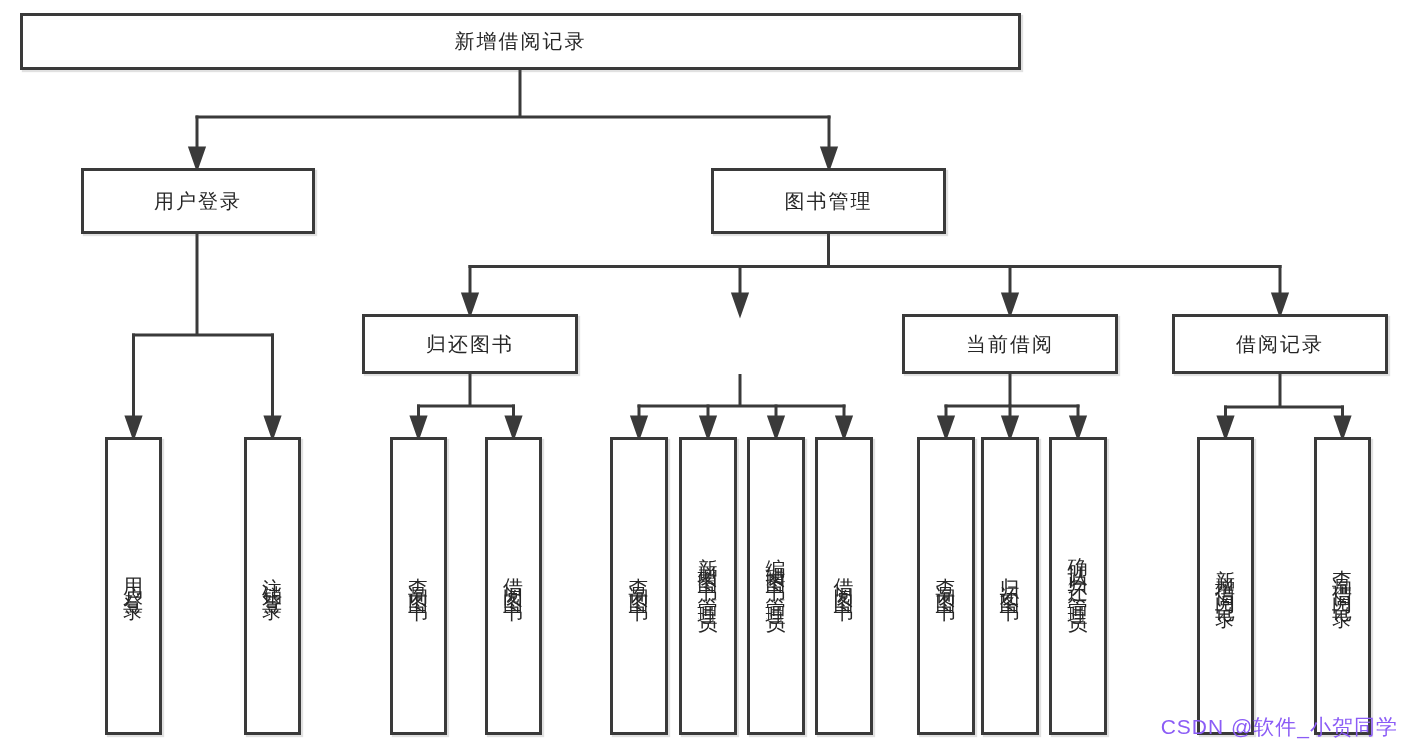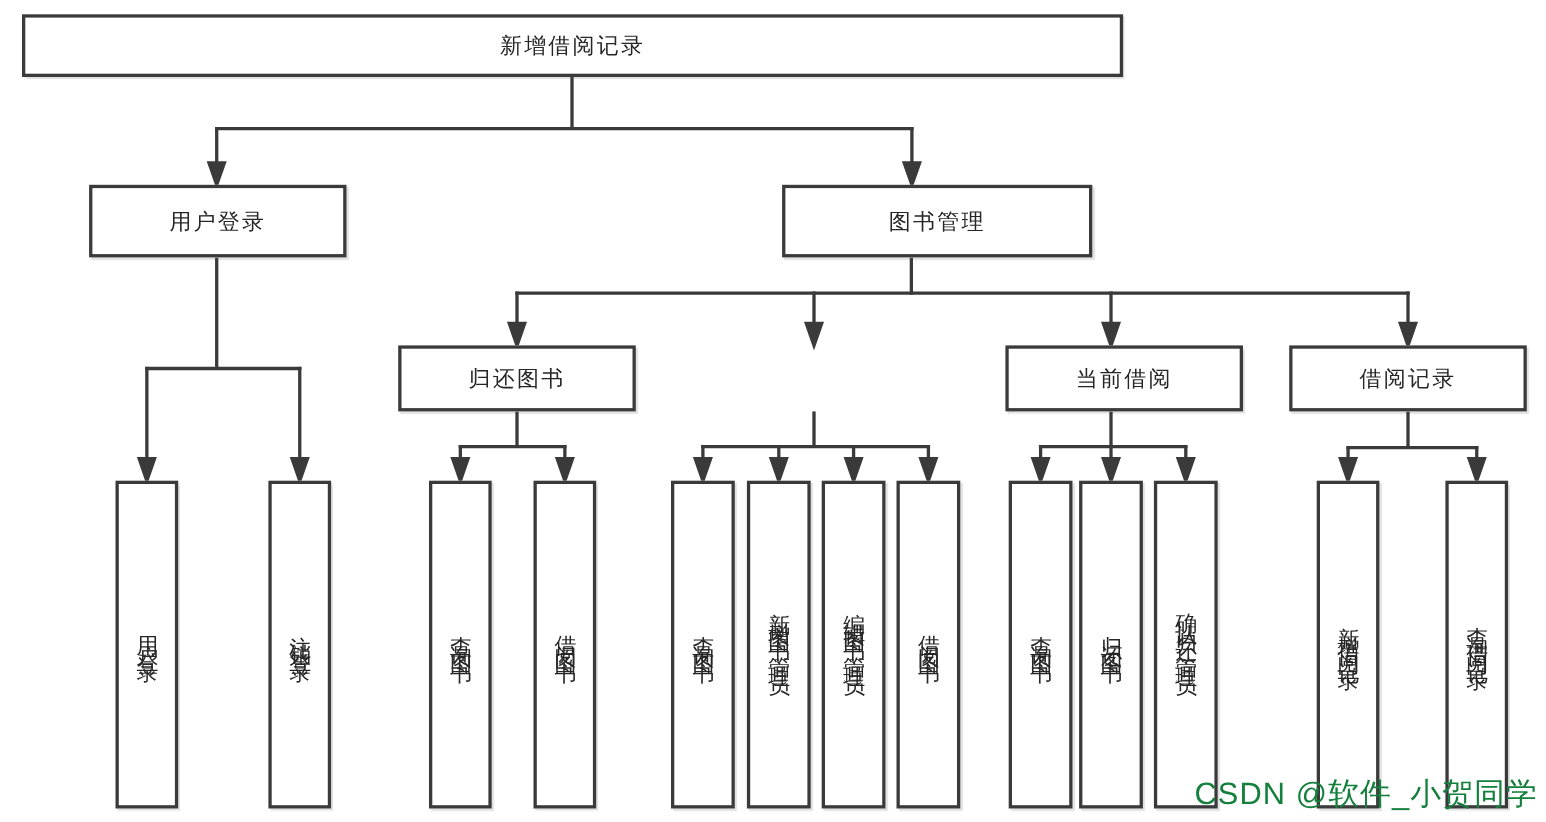--- a/index.html
+++ b/index.html
@@ -26,25 +26,25 @@
     align-items: center;
     justify-content: center;
     box-shadow: 2px 2px 1px rgba(90,90,90,0.18);
   }
   .hnode {
     font-size: 20px;
     letter-spacing: 2px;
   }
   .root   { left: 20px;  top: 13px;  width: 1001px; height: 57px; }
   .l1-a   { left: 81px;  top: 168px; width: 234px;  height: 66px; }
-  .l1-b   { left: 711px; top: 168px; width: 282px;  height: 66px; }
+  .l1-b   { left: 711px; top: 168px; width: 235px;  height: 66px; }
   .l2     { top: 314px;  width: 216px; height: 60px; }
   .l2-a   { left: 362px; }
   .l2-b   { left: 632px; }
-  .l2-c   { left: 902px; margin-left: 12px; }
+  .l2-c   { left: 902px; }
   .l2-d   { left: 1172px; }
   .leaf {
     top: 437px;
     width: 57px;
     height: 298px;
     padding-bottom: 16px;
   }
   .leaf.w58 { width: 58px; }
   .leaf span {
     writing-mode: vertical-rl;
@@ -56,22 +56,22 @@
   }
   .g1-a { left: 105px; }  .g1-b { left: 244px; }
   .g2-a { left: 390px; }  .g2-b { left: 485px; }
   .g3-a { left: 610px; }  .g3-b { left: 679px; }  .g3-c { left: 747px; }  .g3-d { left: 815px; }
   .g4-a { left: 917px; }  .g4-b { left: 981px; }  .g4-c { left: 1049px; }
   .g5-a { left: 1197px; } .g5-b { left: 1314px; }
   .watermark {
     position: absolute;
     right: 7px;
     bottom: 6px;
-    font-size: 28px;
-    color: #15803d;
+    font-size: 21px;
+    color: #8b5cf6;
     letter-spacing: 1px;
     z-index: 5;
     pointer-events: none;
   }
 </style>
 </head>
 <body>
 
 <div class="canvas">
 

